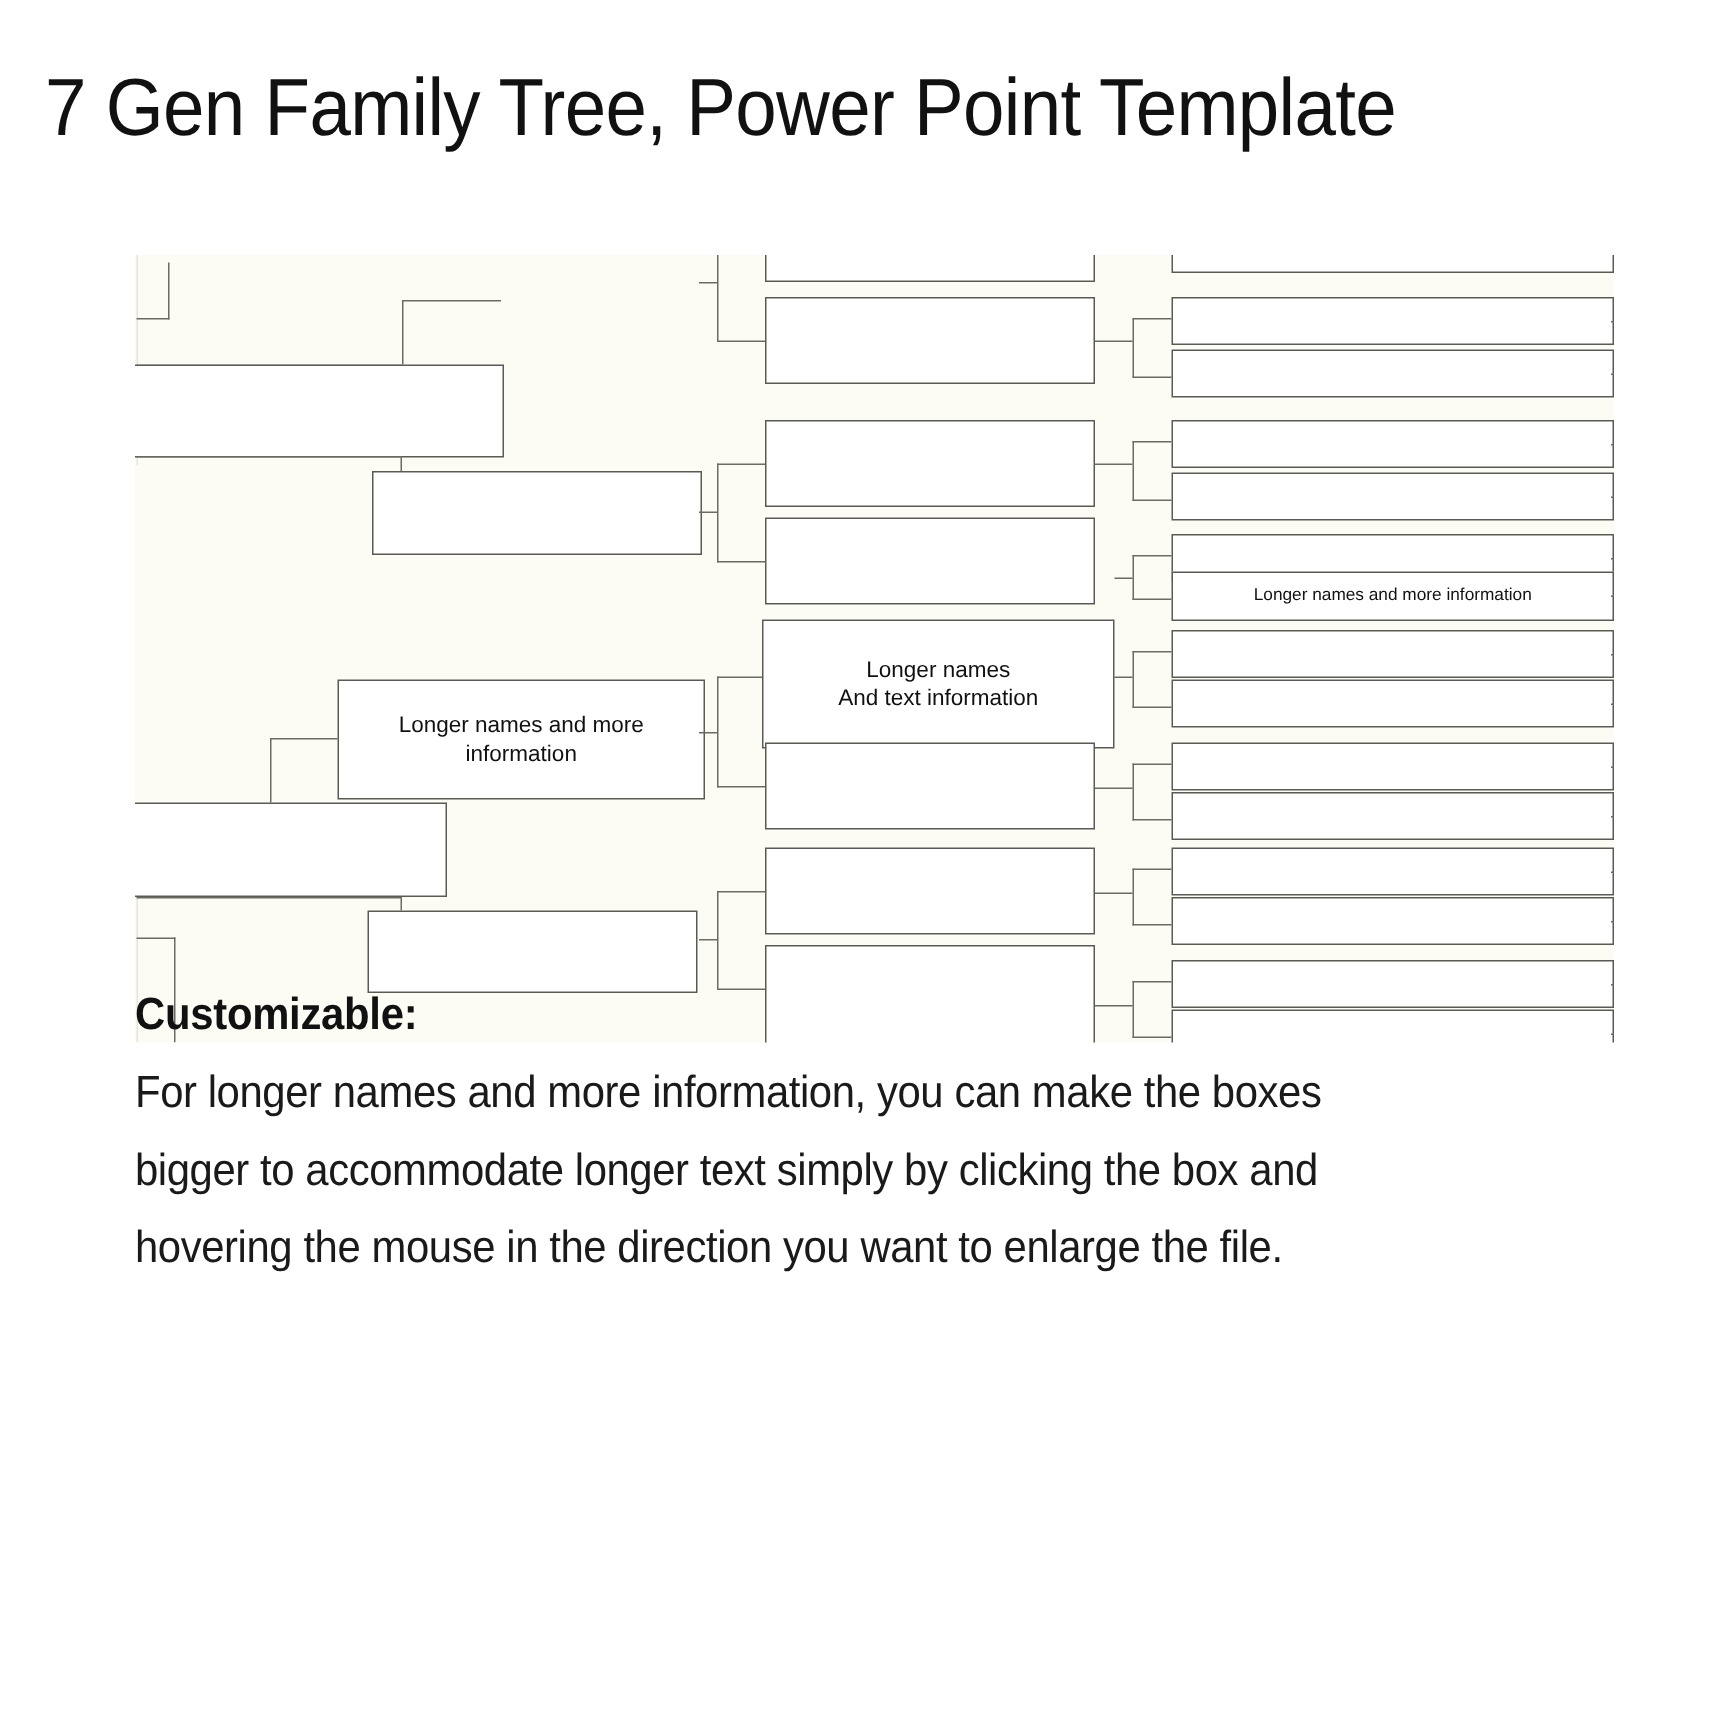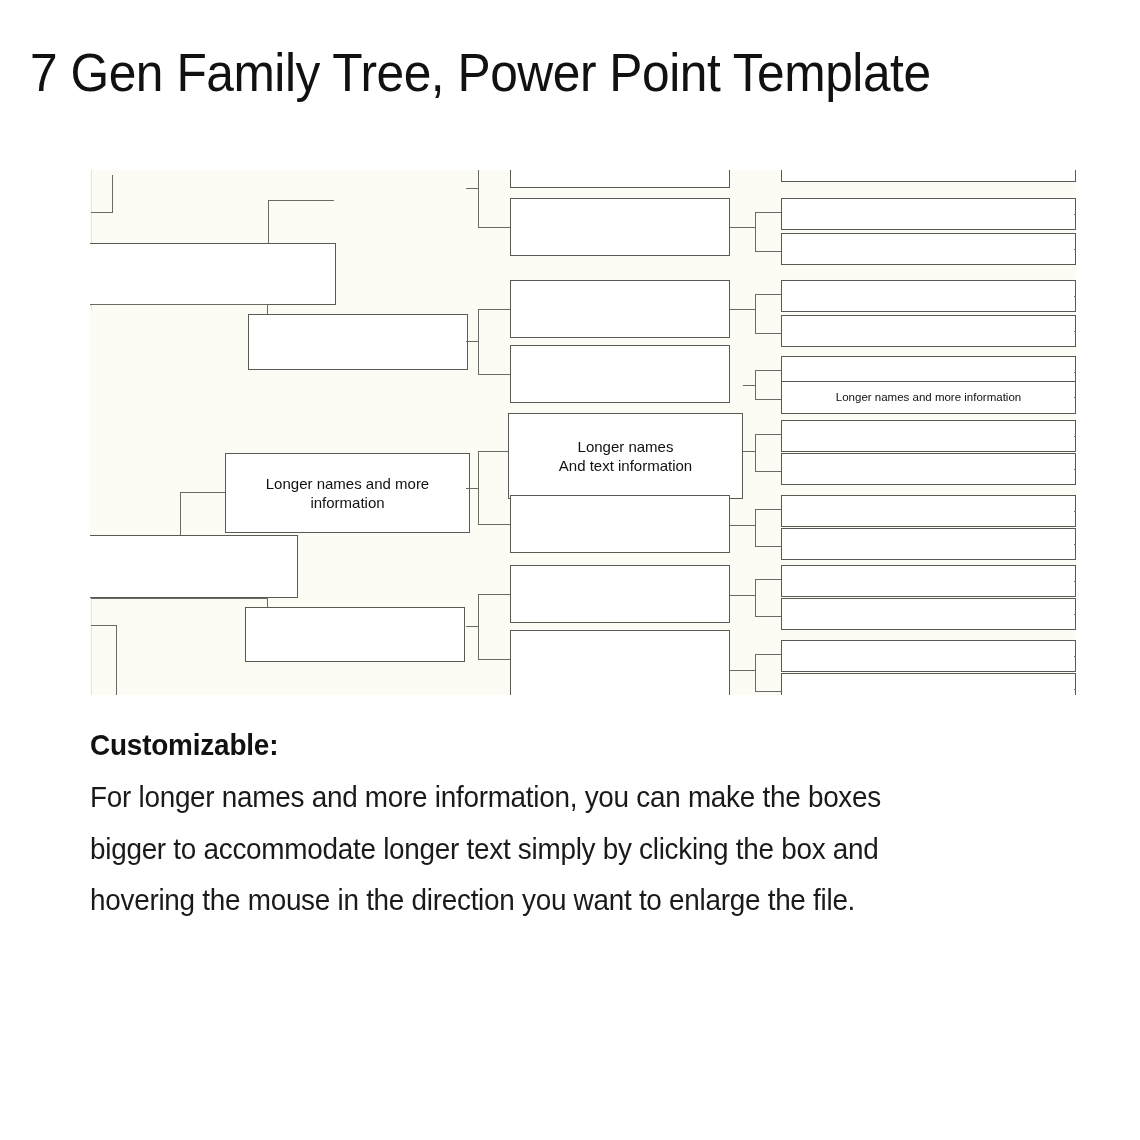--- a/index.html
+++ b/index.html
@@ -72,21 +72,21 @@
     background: #6b6b66;
   }
   .ln.h { height: 1.4px; }
   .ln.v { width: 1.4px; }
   .ln.pale { background: #e6e4dd; }
 
   
   #body-copy {
     position: absolute;
     left: 90px;
-    top: 728px;
+    top: 660px;
     width: 980px;
   }
   #customizable-heading {
     font-size: 30px;
     font-weight: 700;
     letter-spacing: -0.2px;
     margin: 0 0 9px 0;
     transform: scaleX(0.93);
     transform-origin: left top;
     color: #111111;

